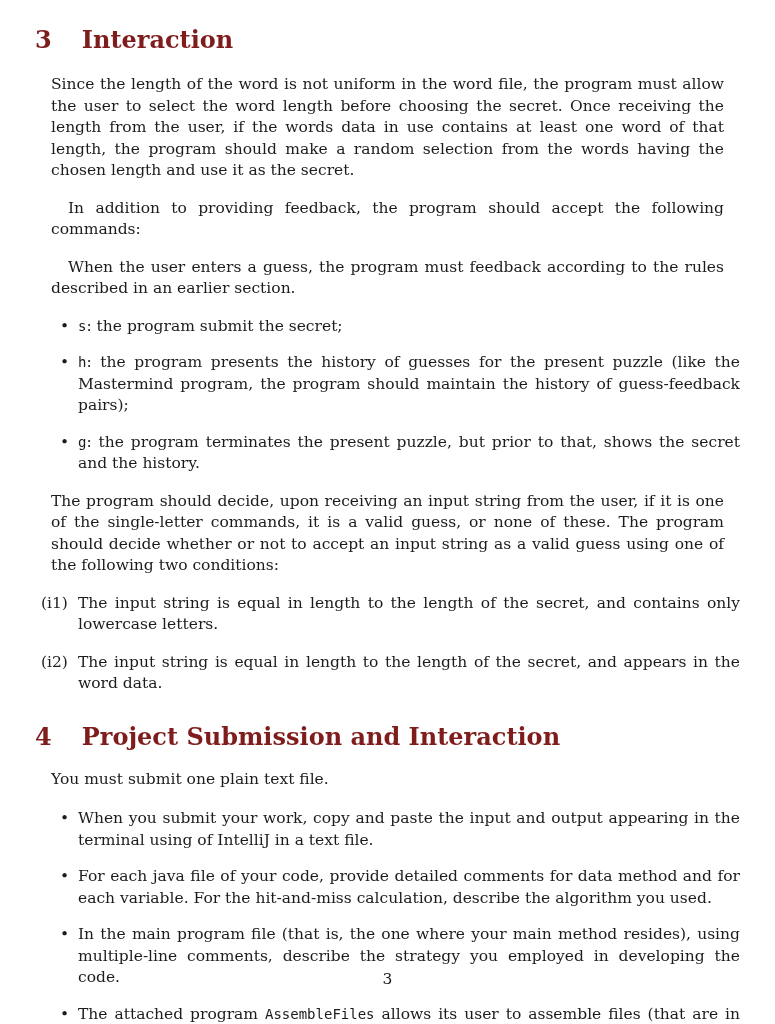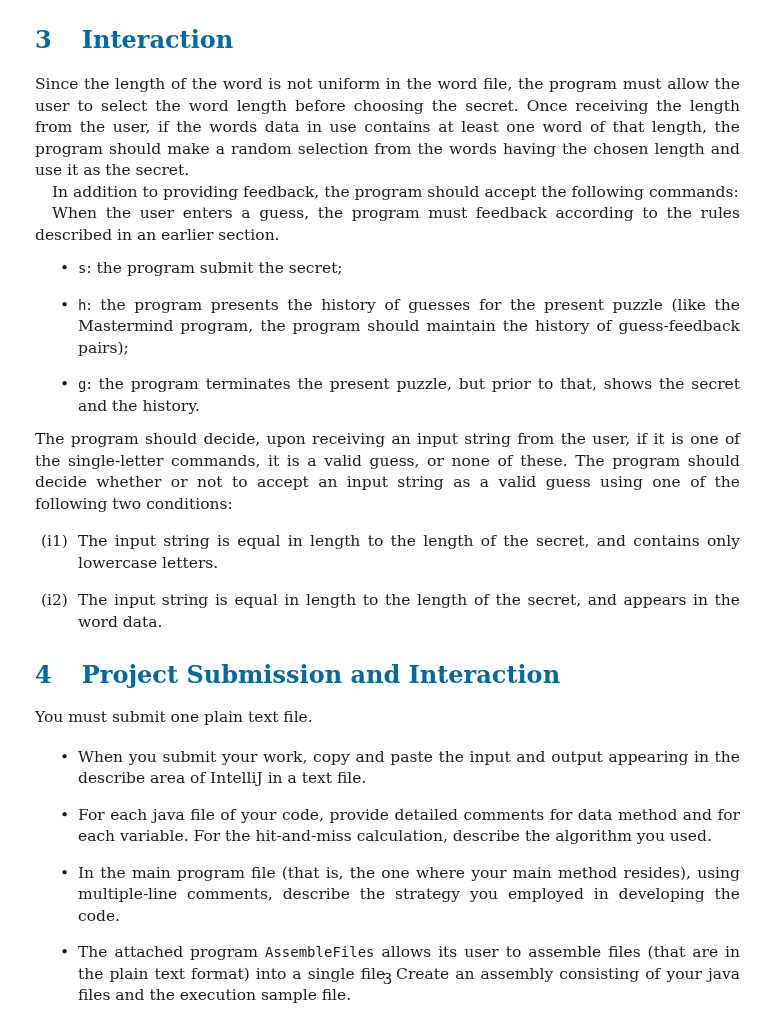--- a/index.html
+++ b/index.html
@@ -20,26 +20,26 @@
     box-sizing: border-box;
     padding: 26px 35px 0 35px;
     overflow: hidden;
   }
   h2.sec {
     font-family: "DejaVu Serif", "Liberation Serif", serif;
     font-weight: bold;
     font-size: 24px;
     line-height: 28px;
     margin: 0 0 20px 0;
-    color: #0369a1;
+    color: #7f1d1d;
   }
   h2.sec .sec-num { display: inline-block; margin-right: 30px; }
   h2.sec.second { margin-top: 28px; margin-bottom: 18px; }
   p {
-    margin: 0;
+    margin: 16px;
     text-align: justify;
   }
   p.indent { text-indent: 17px; }
   ul.latex-list {
     list-style: none;
     margin: 12px 0 12px 0;
     padding: 0;
   }
   ul.latex-list li {
     position: relative;
@@ -126,21 +126,21 @@
 
   <h2 class="sec second">
     <span class="sec-num">4</span><span class="sec-title">Project Submission and Interaction</span>
   </h2>
 
   <p>You must submit one plain text file.</p>
 
   <ul class="latex-list" style="margin-top:18px;">
     <li>
       <span class="marker">•</span>
-      <span>When you submit your work, copy and paste the input and output appearing in the describe area of IntelliJ in a text file.</span>
+      <span>When you submit your work, copy and paste the input and output appearing in the terminal using of IntelliJ in a text file.</span>
     </li>
     <li>
       <span class="marker">•</span>
       <span>For each java file of your code, provide detailed comments for data method and for each variable. For the hit-and-miss calculation, describe the algorithm you used.</span>
     </li>
     <li>
       <span class="marker">•</span>
       <span>In the main program file (that is, the one where your main method resides), using multiple-line comments, describe the strategy you employed in developing the code.</span>
     </li>
     <li>

